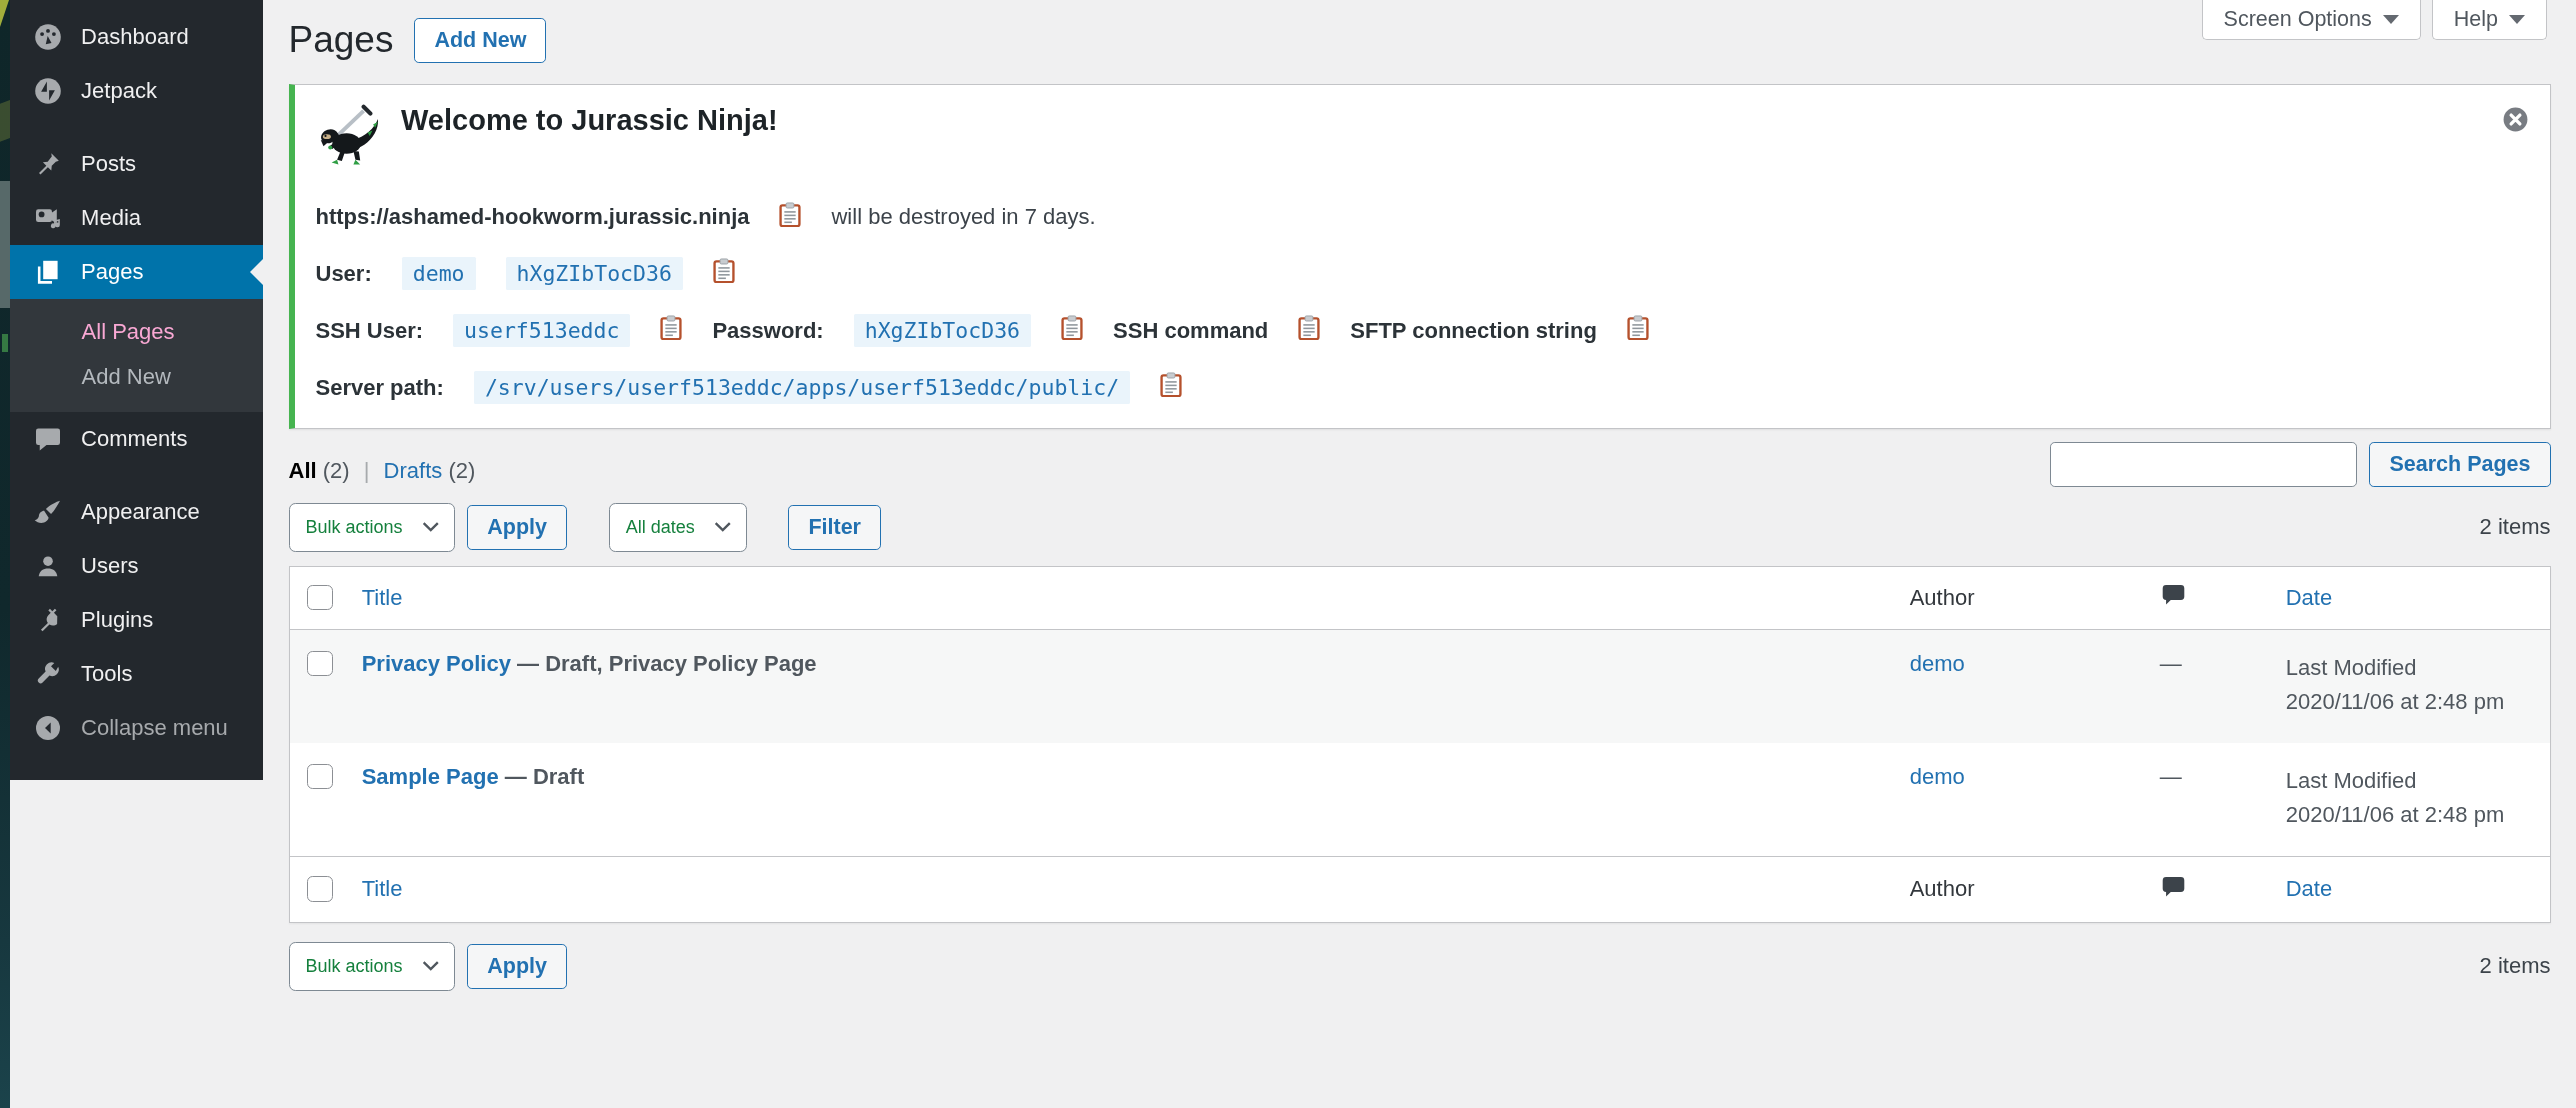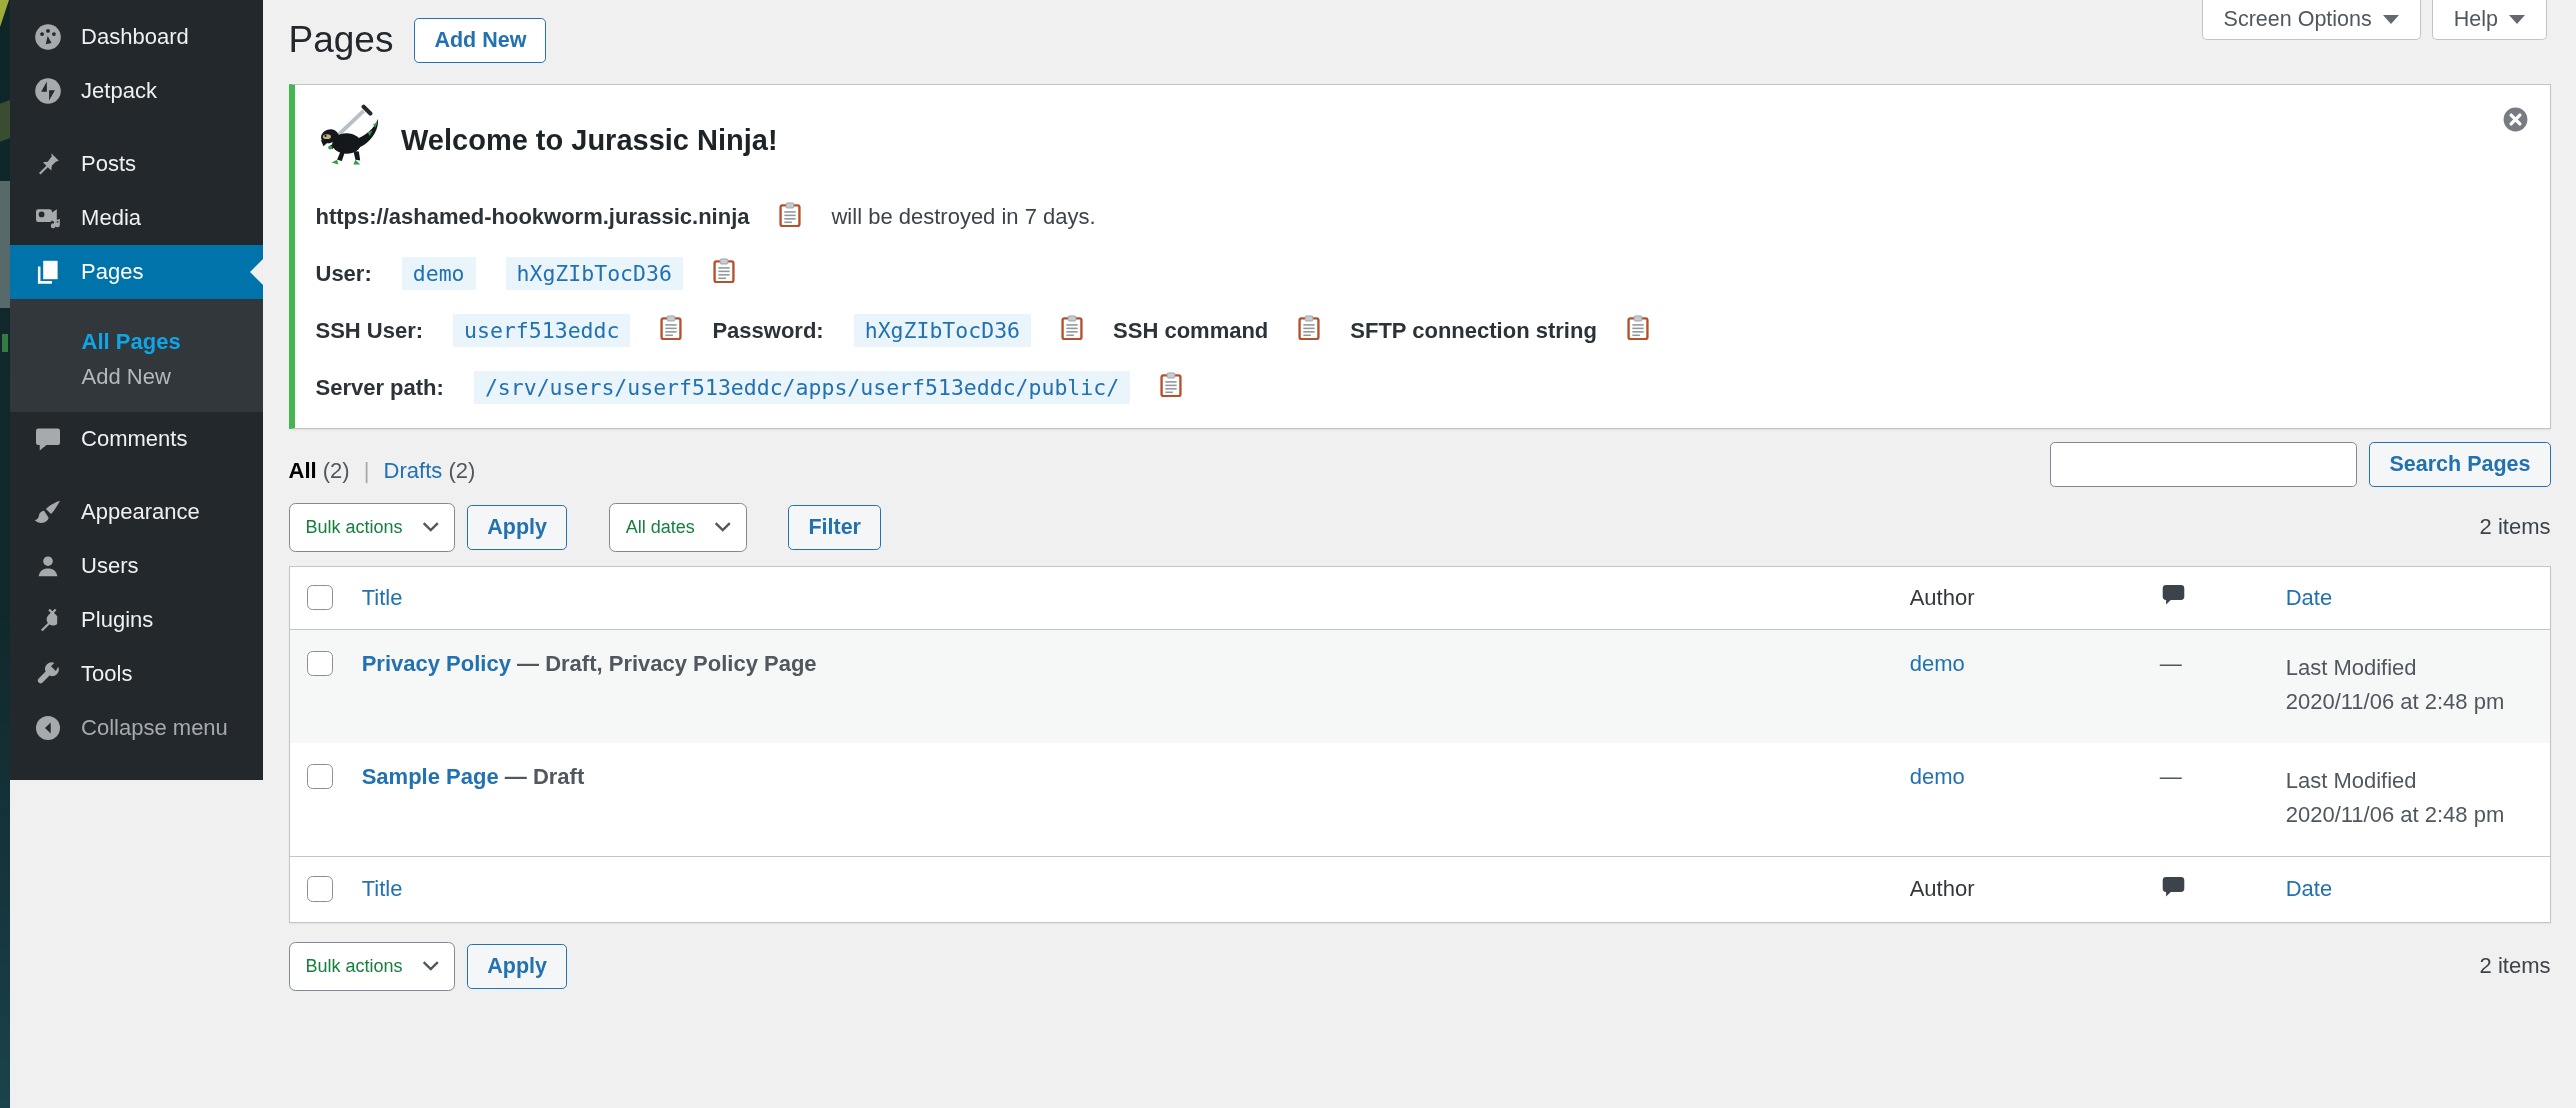--- a/index.html
+++ b/index.html
@@ -47,21 +47,21 @@
     position: absolute; right: 0; top: 50%; transform: translateY(-50%);
     width: 0; height: 0;
     border-top: 13.5px solid transparent; border-bottom: 13.5px solid transparent;
     border-right: 13.5px solid #f0f0f1;
   }
   .submenu { background: #32373c; padding: 11px 0 12.7px; }
   .submenu-item {
     height: 45px; display: flex; align-items: center; padding-left: 72px;
     color: #b4b9be; font-size: 22px; cursor: pointer;
   }
-  .submenu-item.current { color: #0ea5e9; font-weight: 700; align-items: flex-end; }
+  .submenu-item.current { color: #f9a8d4; font-weight: 400; }
   .menu-item.collapse { color: #a7aaad; }
 
   
   .content { position: absolute; left: 263px; top: 0; width: 2313px; height: 1108px; padding: 0 25.5px; }
 
   .top-tabs { position: absolute; top: 0; right: 29px; display: flex; gap: 11px; z-index: 6; }
   .top-tab {
     background: #fff; border: 1.6px solid #c3c4c7; border-top: none;
     border-radius: 0 0 4.8px 4.8px; height: 40px; padding: 0 21px;
     display: flex; align-items: center; gap: 11px;
@@ -80,21 +80,21 @@
   }
   .btn.add-new { margin-left: 21px; background: #fff; }
 
   
   .notice {
     margin-top: 21px; background: #fff;
     border: 1.6px solid #c3c4c7; border-left: 6.4px solid #46b450;
     box-shadow: 0 1.6px 1.6px rgba(0,0,0,.05);
     padding: 19px 29px 24px 21px; position: relative;
   }
-  .notice-head { display: flex; align-items: center; gap: 17.5px; margin-bottom: 9.6px; }
+  .notice-head { display: flex; gap: 17.5px; margin-bottom: 9.6px; }
   .notice-title { font-size: 29px; font-weight: 700; color: #1d2327; }
   .notice p { margin: 24px 0 0; display: flex; align-items: center; gap: 30px; font-size: 22px; color: #3c434a; }
   .notice strong { color: #2c3338; }
   .code {
     font-family: "DejaVu Sans Mono", "Liberation Mono", monospace;
     color: #2271b1; background: #eaf4fb; padding: 4px 11px; font-size: 21.5px;
     border-radius: 1.6px;
   }
   .dismiss { position: absolute; top: 21px; right: 21px; cursor: pointer; line-height: 0; }
 

